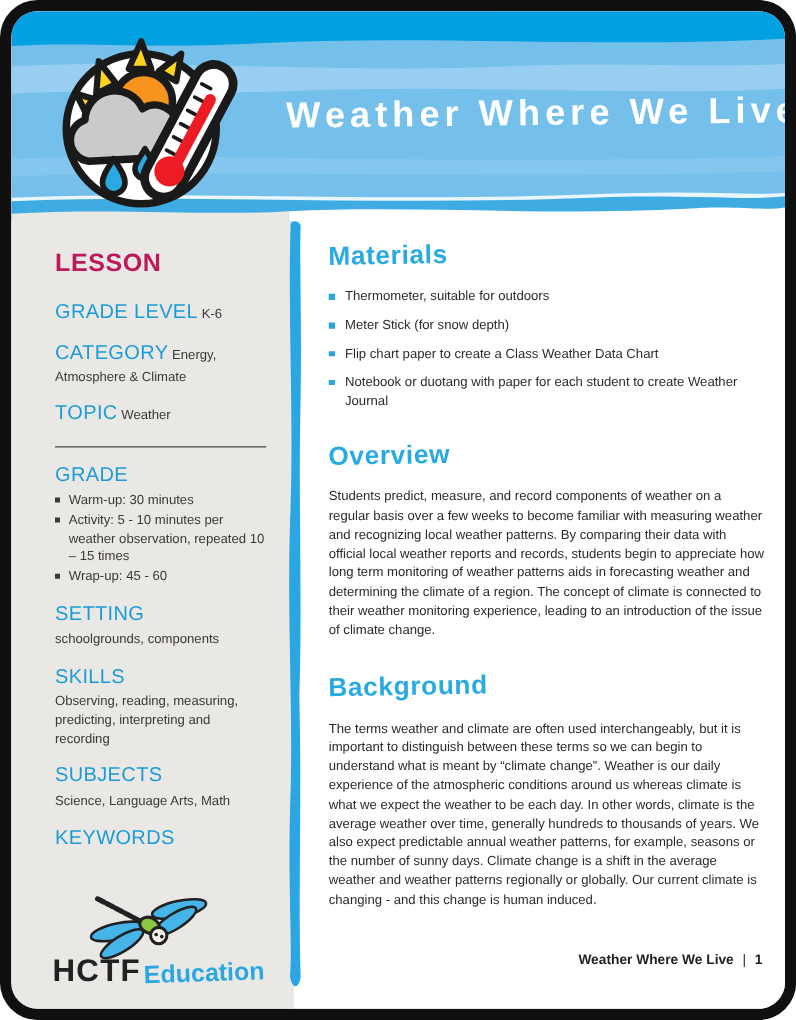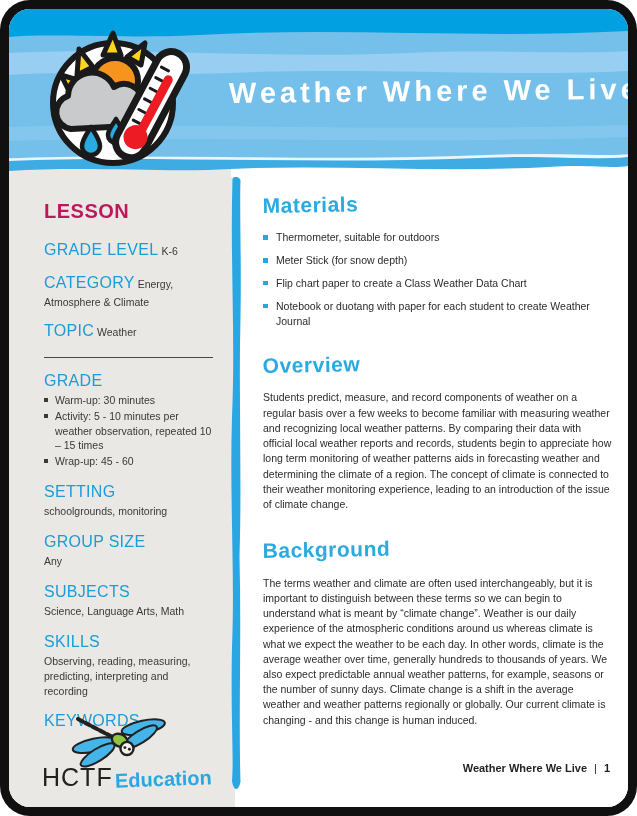--- a/index.html
+++ b/index.html
@@ -44,21 +44,21 @@
   .sb-rule { border:none; border-top:1.5px solid #4a4747; margin:14px 0 12px 0; }
   .sb-section { margin-bottom:12px; }
   .sb-section .sb-label { display:block; margin-bottom:1px; }
   ul.sb-list { list-style:none; margin-top:1px; }
   ul.sb-list li { position:relative; padding-left:11px; margin-bottom:1px; }
   ul.sb-list li::before { content:""; position:absolute; left:0; top:5px; width:4px; height:4px; background:#3b3839; }
 
   .logo { position:absolute; left:33px; bottom:12px; }
   .logo svg { display:block; margin-left:22px; margin-bottom:-8px; }
   .logo-text { white-space:nowrap; }
-  .logo-org { font-size:25px; font-weight:normal; color:#232021; letter-spacing:1px; }
+  .logo-org { font-size:25px; font-weight:bold; color:#232021; letter-spacing:1px; }
   .logo-suffix { font-size:20px; font-weight:bold; color:#2aa7e2; margin-left:2px; transform:rotate(-2deg); display:inline-block; }
 
   .divider { position:relative; width:13px; height:100%;
     background:linear-gradient(to right, #e9e8e4 50%, #ffffff 50%); }
   .divider svg { position:absolute; top:0; left:0; display:block; }
 
   main.content {
     position:relative; flex:1; background:#ffffff;
     padding:14px 16px 0 21px;
     color:#2d2a2b; font-size:10.5px; line-height:1.45;
@@ -156,33 +156,29 @@
           <span class="sb-label">GRADE</span>
           <ul class="sb-list">
             <li>Warm-up: 30 minutes</li>
             <li>Activity: 5 - 10 minutes per weather observation, repeated 10 – 15 times</li>
             <li>Wrap-up: 45 - 60</li>
           </ul>
         </div>
 
         <div class="sb-section">
           <span class="sb-label">SETTING</span>
-          <span>schoolgrounds, monitoring</span>
-        </div>
-        <div class="sb-section">
-          <span class="sb-label">GROUP SIZE</span>
-          <span>Any</span>
+          <span>schoolgrounds, components</span>
+        </div>
+        <div class="sb-section">
+          <span class="sb-label">SKILLS</span>
+          <span>Observing, reading, measuring, predicting, interpreting and recording</span>
         </div>
         <div class="sb-section">
           <span class="sb-label">SUBJECTS</span>
           <span>Science, Language Arts, Math</span>
-        </div>
-        <div class="sb-section">
-          <span class="sb-label">SKILLS</span>
-          <span>Observing, reading, measuring, predicting, interpreting and recording</span>
         </div>
         <div class="sb-section">
           <span class="sb-label">KEYWORDS</span>
         </div>
 
         <div class="logo">
           <svg width="108" height="62" viewBox="0 0 130 76">
             <g stroke="#232021" stroke-linejoin="round" stroke-linecap="round">
               <line x1="16" y1="16" x2="62" y2="40" stroke-width="5" stroke-dasharray="7,3"></line>
               <g fill="#45b5e9" stroke-width="2.5">

